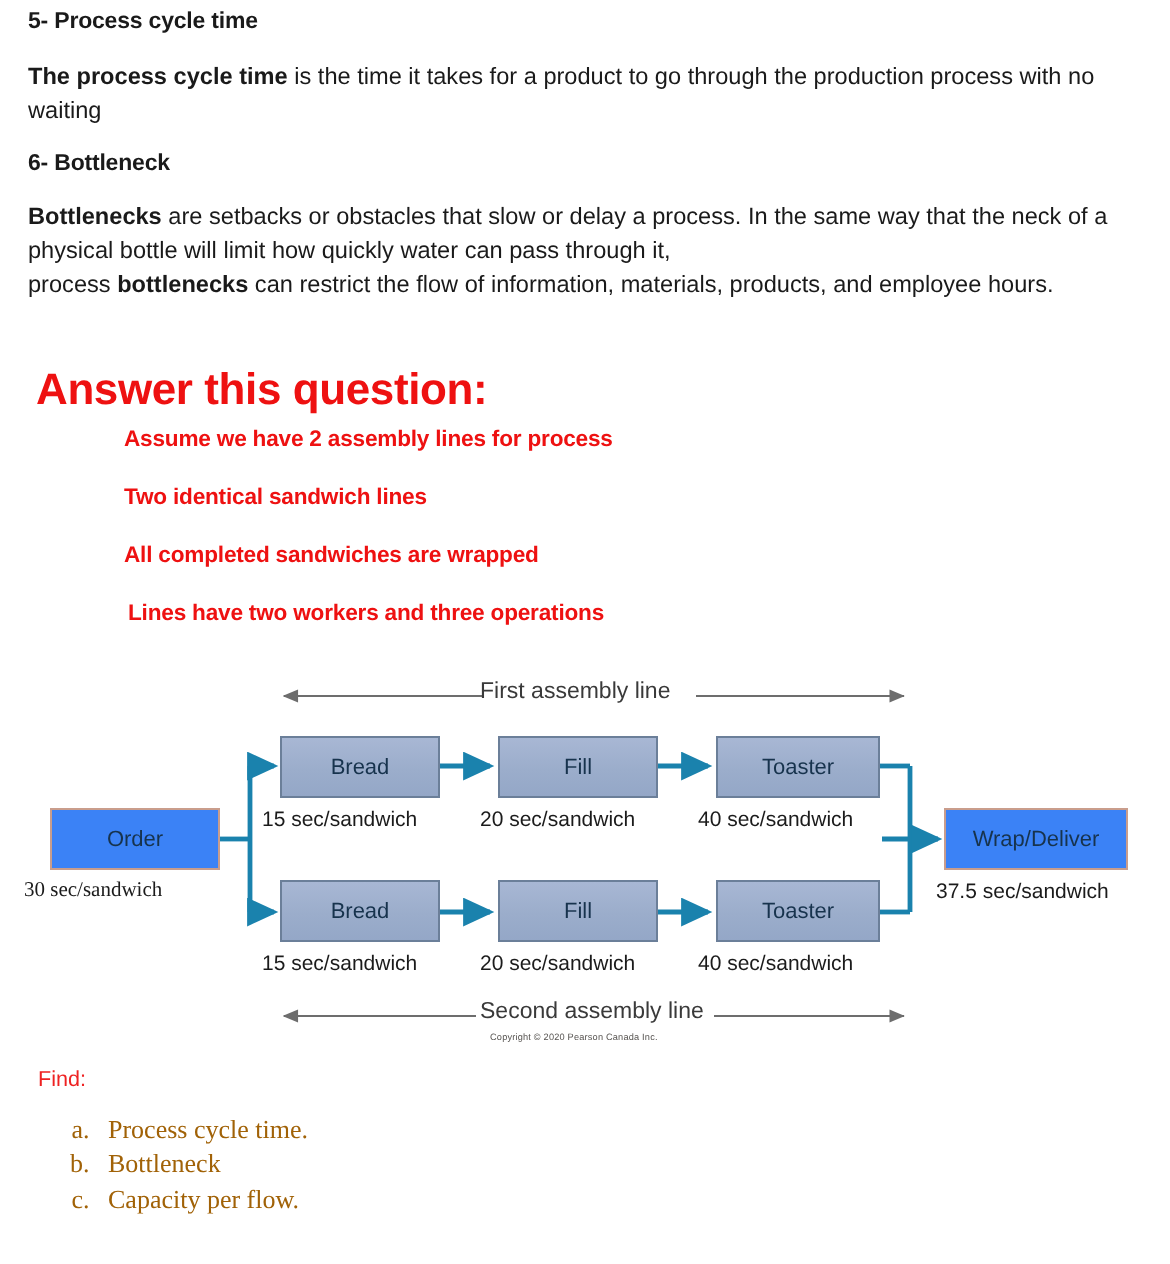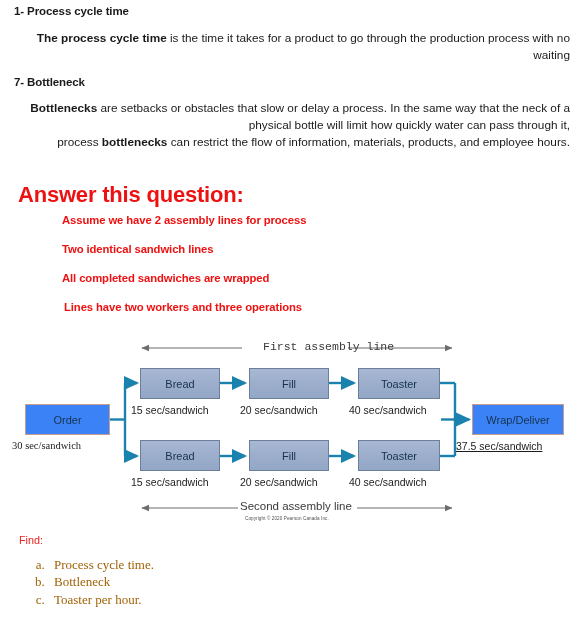--- a/index.html
+++ b/index.html
@@ -32,21 +32,20 @@
     font-size: 11.5px;
     font-weight: bold;
     line-height: 1.35;
     margin: 0 0 10px 0;
     letter-spacing: -0.1px;
   }
   .para {
     font-size: 11.8px;
     line-height: 1.45;
     margin: 0 0 11px 0;
-    text-align: right;
   }
   .para b { font-weight: bold; }
 
   
   .answer-title {
     position: absolute;
     left: 18px;
     top: 182px;
     font-size: 22px;
     font-weight: bold;
@@ -138,25 +137,25 @@
   }
   .find-list li { padding-left: 6px; }
 </style>
 </head>
 <body>
 
 <div class="page">
 
   <div class="textblock">
 
-    <p class="heading-sm">1- Process cycle time</p>
+    <p class="heading-sm">5- Process cycle time</p>
 
     <p class="para"><b>The process cycle time</b><span> is the time it takes for a product to go through the production process with no waiting</span></p>
 
-    <p class="heading-sm">7- Bottleneck</p>
+    <p class="heading-sm">6- Bottleneck</p>
 
     <p class="para"><b> Bottlenecks</b><span> are setbacks or obstacles that slow or delay a process. In the same way that the neck of a physical bottle will limit how quickly water can pass through it,</span><br><span>process </span><b>bottlenecks</b><span> can restrict the flow of information, materials, products, and employee hours.</span></p>
   </div>
 
   <div class="answer-title">Answer this question:</div>
 
   <div class="bullets">
     <div class="bullet">Assume we have 2 assembly lines for process</div>
     <div class="bullet">Two identical sandwich lines</div>
     <div class="bullet">All completed sandwiches are wrapped</div>
@@ -194,21 +193,21 @@
       <path d="M455,53 L455,126" stroke="#1a82ad" stroke-width="2.4" fill="none"></path>
       <path d="M441,89.5 L469,89.5" stroke="#1a82ad" stroke-width="2.4" fill="none" marker-end="url(#ahblue)"></path>
 
       <path d="M142,18 L242,18" stroke="#6d6d6d" stroke-width="1.1" fill="none" marker-start="url(#ahgrayL)"></path>
       <path d="M348,18 L452,18" stroke="#6d6d6d" stroke-width="1.1" fill="none" marker-end="url(#ahgrayR)"></path>
 
       <path d="M142,178 L238,178" stroke="#6d6d6d" stroke-width="1.1" fill="none" marker-start="url(#ahgrayL)"></path>
       <path d="M357,178 L452,178" stroke="#6d6d6d" stroke-width="1.1" fill="none" marker-end="url(#ahgrayR)"></path>
     </svg>
 
-    <div class="linelabel" style="left:263px; top:10px;font-family:Liberation Mono, monospace;">First assembly line</div>
+    <div class="linelabel" style="left:240px; top:10px;">First assembly line</div>
 
     <div class="dbox pink" style="left:25px; top:74px; width:85px; height:31px;">
       <span>Order</span>
     </div>
     <div class="caption" style="left:12px; top:110px;font-family:Liberation Serif, serif;">30 sec/sandwich</div>
 
     <div class="dbox blue" style="left:140px; top:38px; width:80px; height:31px;">
       <span>Bread</span>
     </div>
     <div class="caption" style="left:131px; top:74px;">15 sec/sandwich</div>
@@ -234,27 +233,27 @@
     <div class="caption" style="left:240px; top:146px;">20 sec/sandwich</div>
 
     <div class="dbox blue" style="left:358px; top:110px; width:82px; height:31px;">
       <span>Toaster</span>
     </div>
     <div class="caption" style="left:349px; top:146px;">40 sec/sandwich</div>
 
     <div class="dbox pink" style="left:472px; top:74px; width:92px; height:31px;text-align:right;">
       <span>Wrap/Deliver</span>
     </div>
-    <div class="caption" style="left:456px; top:110px;text-decoration:underline;">37.5 sec/sandwich</div>
+    <div class="caption" style="left:468px; top:110px;">37.5 sec/sandwich</div>
 
     <div class="linelabel" style="left:240px; top:170px;">Second assembly line</div>
 
     <div class="copyright" style="left:245px; top:186px;">Copyright © 2020 Pearson Canada Inc.</div>
   </div>
 
   <div class="find-label">Find:</div>
   <ol class="find-list">
     <li>Process cycle time.</li>
     <li>Bottleneck</li>
-    <li>Toaster per hour.</li>
+    <li>Capacity per flow.</li>
   </ol>
 
 </div>
 
 </body></html>

